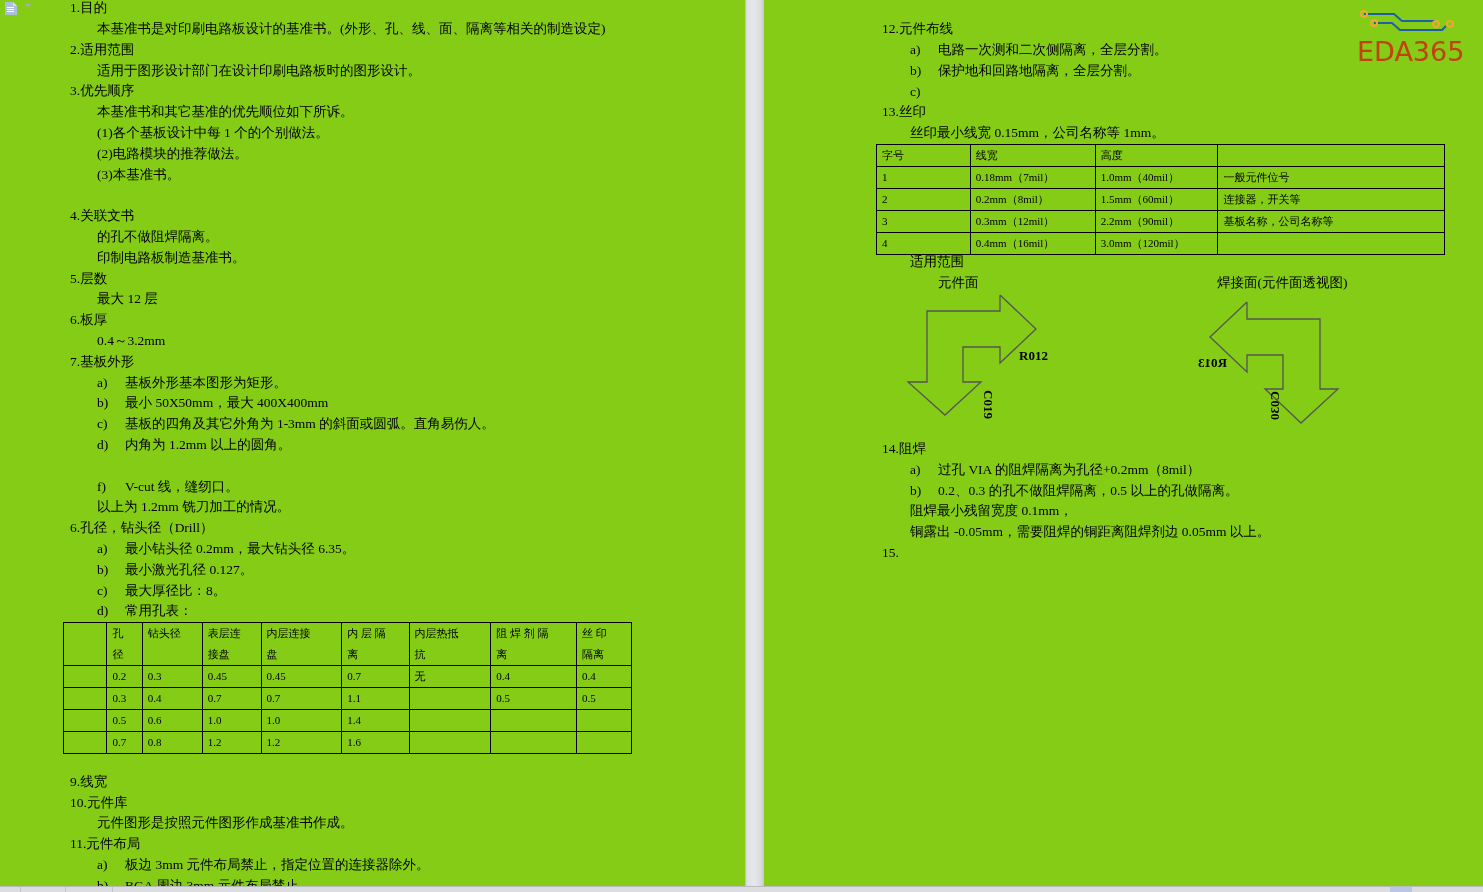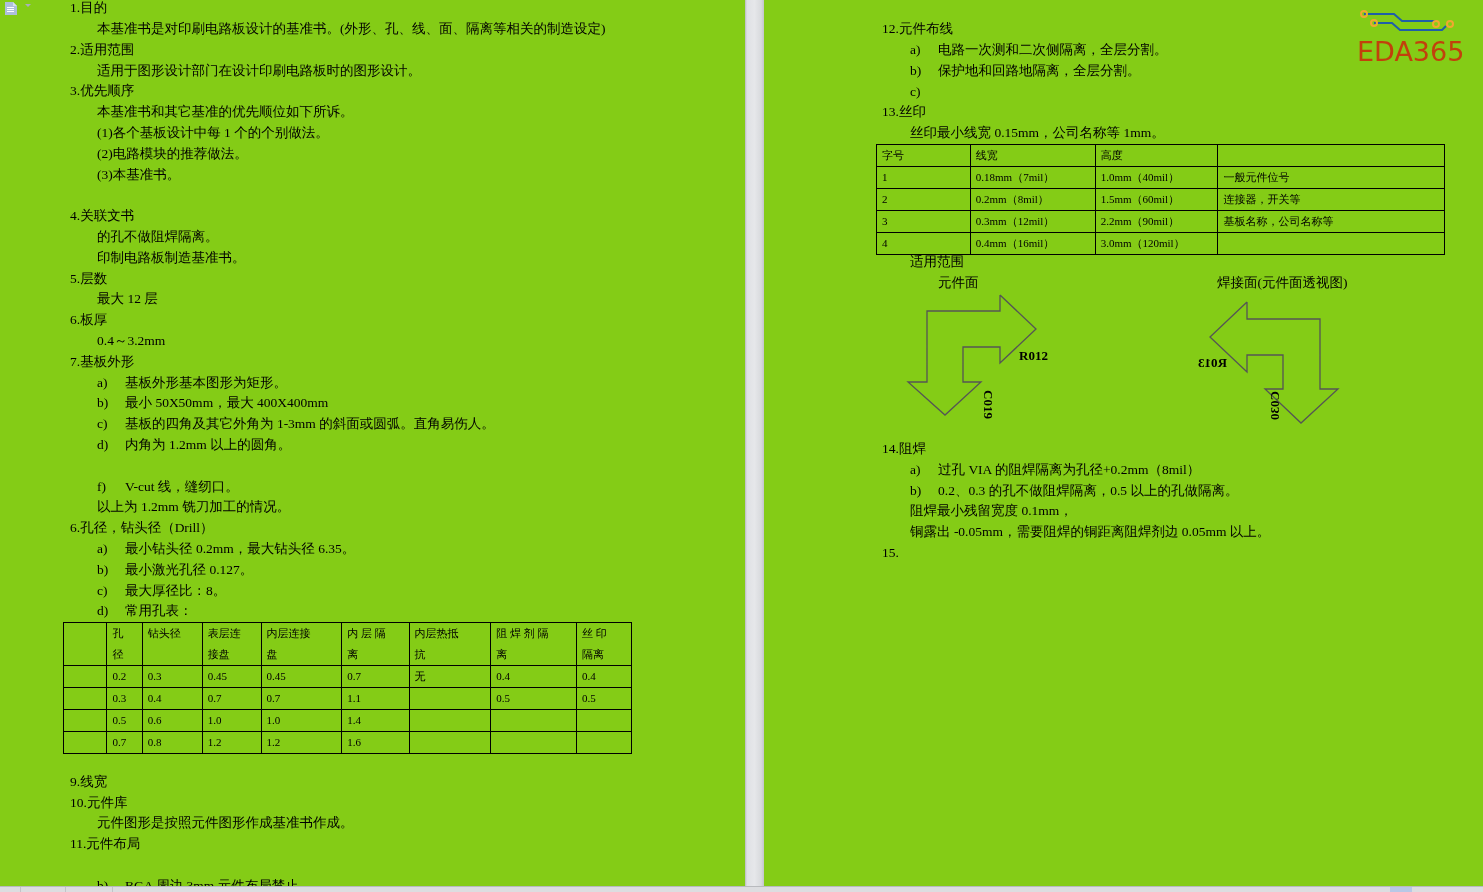--- a/index.html
+++ b/index.html
@@ -157,20 +157,21 @@
       <td></td>
       <td></td>
     </tr>
   </tbody>
     </table>
 
   <div class="line" style="left:70px;top:772px">9.线宽</div>
   <div class="line" style="left:70px;top:793px">10.元件库</div>
   <div class="line" style="left:97px;top:813px">元件图形是按照元件图形作成基准书作成。</div>
   <div class="line" style="left:70px;top:834px">11.元件布局</div>
+  <div class="line" style="left:97px;top:855px"><span class="lbl">a)</span><span>板边 3mm 元件布局禁止，指定位置的连接器除外。</span></div>
   <div class="line" style="left:97px;top:876px"><span class="lbl">b)</span><span>BGA 周边 3mm 元件布局禁止</span></div>
 </div>
 
 <div class="gutter"></div>
 
 <div class="page" id="page-right"></div>
 
 <svg class="logo" viewBox="0 0 120 62">
   <path d="M10 6 H40 L48 13 H82" stroke="#1f5fa8" stroke-width="2" fill="none"></path>
   <path d="M20 15 H38 L46 22 H88 L92 18" stroke="#1f5fa8" stroke-width="2" fill="none"></path>

